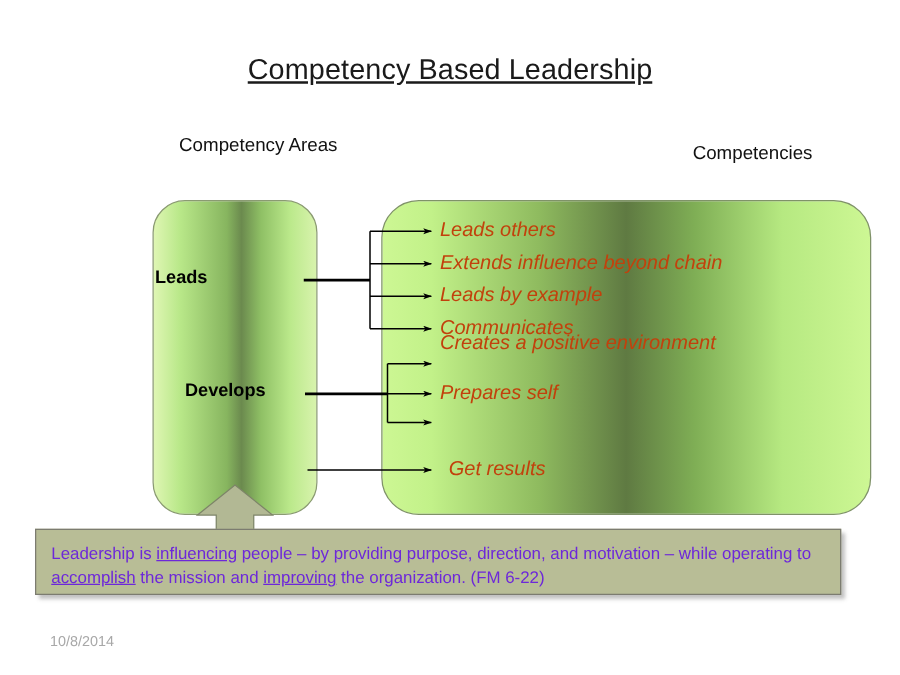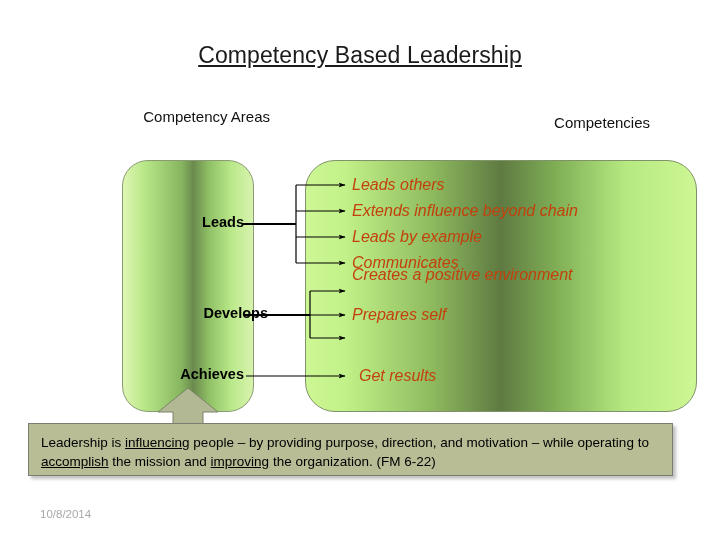--- a/index.html
+++ b/index.html
@@ -72,21 +72,20 @@
         #bbe98b 84%,
         #d8f3ad 100%);
     box-sizing: border-box;
   }
   .area-label {
     position: absolute;
     font-size: 14.5px;
     font-weight: bold;
     color: #000000;
     white-space: nowrap;
-    text-align: right;
   }
   #area-leads    { left: 124px; top: 214px; width: 120px; }
   #area-develops { left: 124px; top: 305px; width: 120px; padding-left: 24px; }
   #area-achieves { left: 124px; top: 366px; width: 120px; }
 
   
   #competencies-box {
     position: absolute;
     left: 305px;
     top: 160px;
@@ -131,21 +130,21 @@
     width: 645px;
     height: 53px;
     background: #b8bd96;
     border: 1px solid #7c7c70;
     box-shadow: 3px 3px 3px rgba(120,120,120,0.45);
     box-sizing: border-box;
     padding: 9px 12px 0 12px;
   }
   #caption-text {
     font-size: 13.5px;
-    color: #000000;
+    color: #6d28d9;
     line-height: 1.42;
   }
   #caption-text u { text-decoration: underline; }
 
   
   #footer-date {
     position: absolute;
     left: 40px;
     top: 508px;
     font-size: 11.5px;
@@ -194,21 +193,20 @@
       <line x1="246" y1="376" x2="345" y2="376" stroke="#000000" stroke-width="1.2" marker-end="url(#arrowhead)"></line>
     </g>
 
     <g>
       <path d="M158,412 L188,388 L218,412 L203,412 L203,428 L173,428 L173,412 Z" fill="#b2b894" stroke="#7d8468" stroke-width="1"></path>
     </g>
   </svg>
 
   <div class="area-label" id="area-leads">Leads</div>
   <div class="area-label" id="area-develops">Develops</div>
-  <div class="area-label" id="area-achieves">Achieves</div>
 
   <div class="competency" style="top:176px;">Leads others</div>
   <div class="competency" style="top:202px;">Extends influence beyond chain</div>
   <div class="competency" style="top:228px;">Leads by example</div>
   <div class="competency" style="top:254px;">Communicates</div>
   <div class="competency" style="top:266px;">Creates a positive environment</div>
   <div class="competency" style="top:306px;">Prepares self</div>
   <div class="competency" style="top:367px; left:359px;">Get results</div>
 
   <div id="caption-box">

